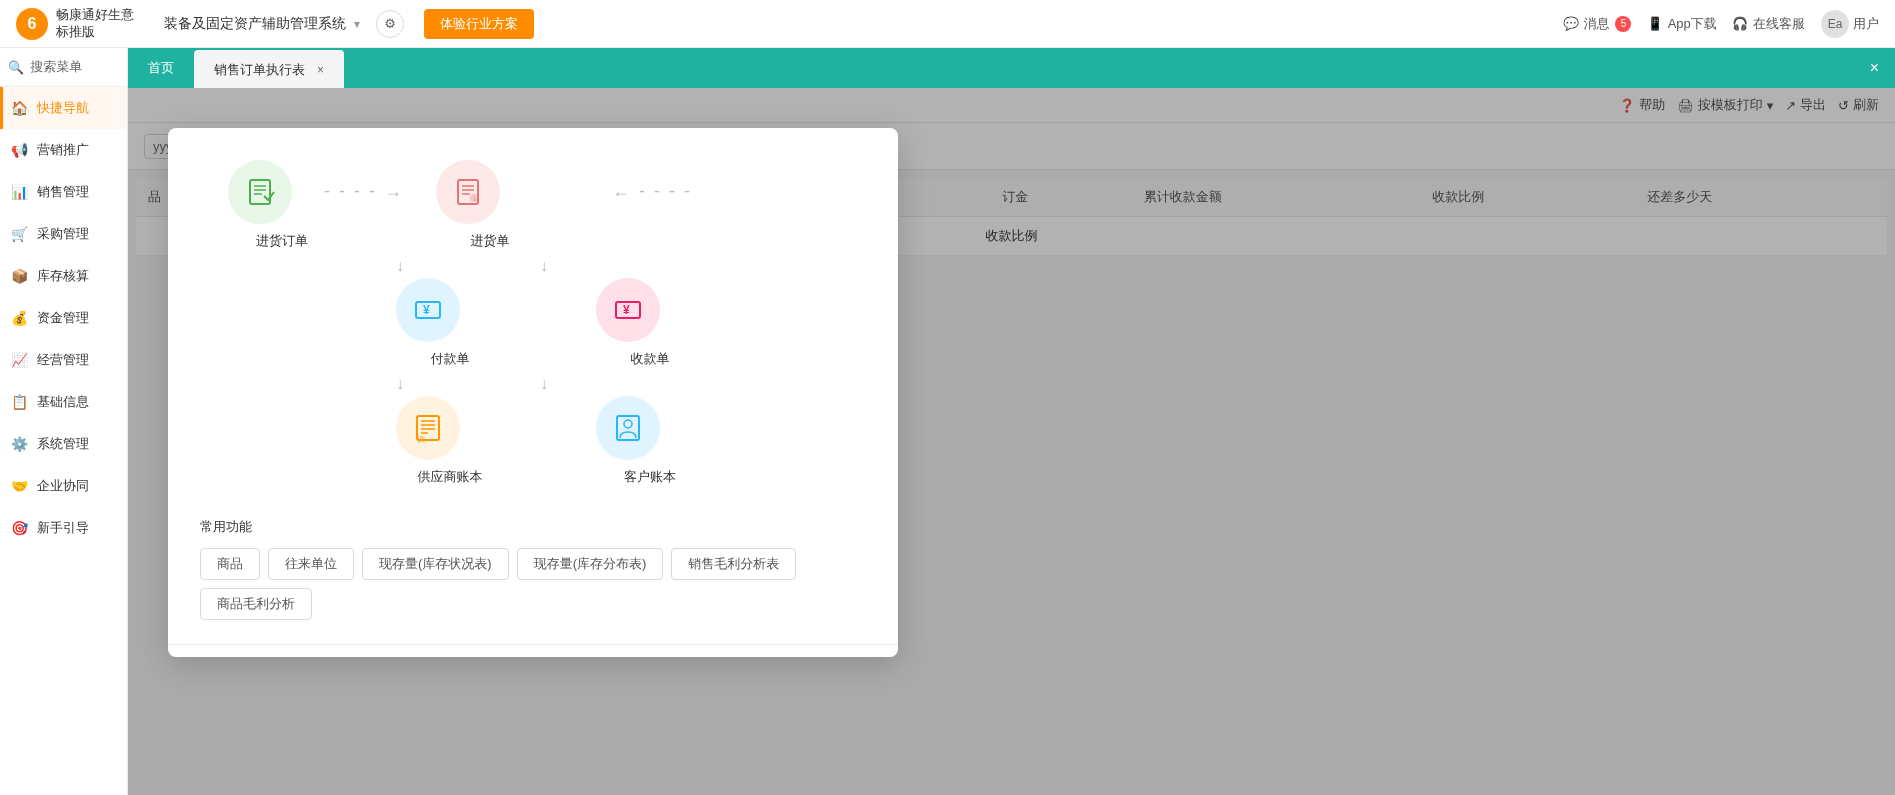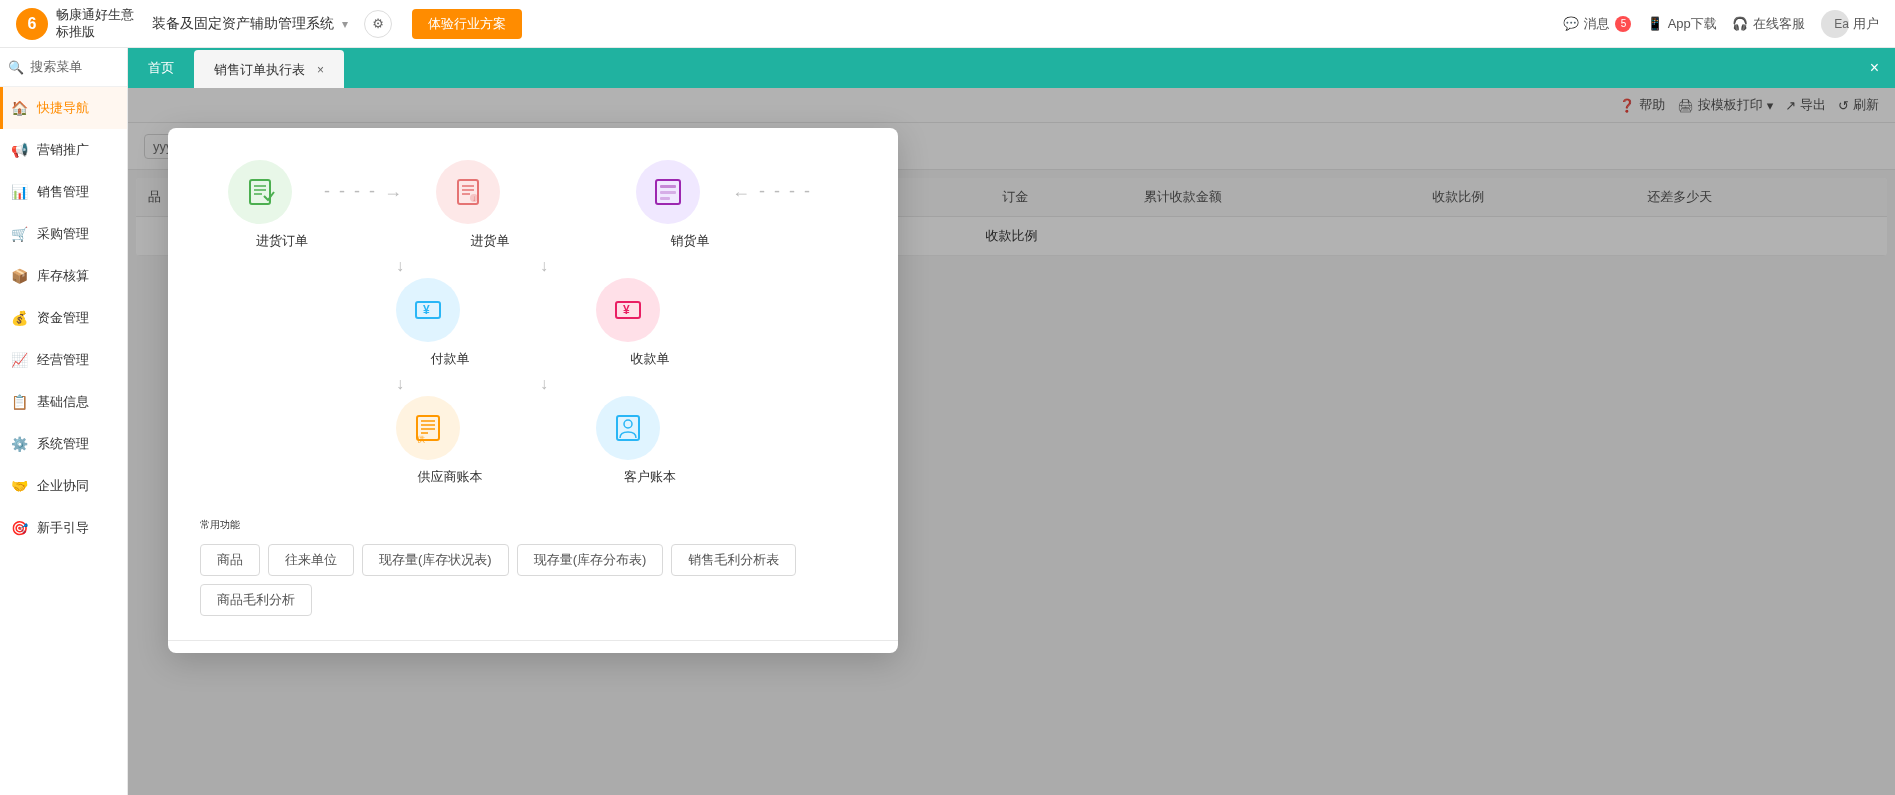--- a/index.html
+++ b/index.html
@@ -11,29 +11,29 @@
     .main-area { display: flex; flex: 1; overflow: hidden; }
     .sidebar { width: 128px; background: #fff; border-right: 1px solid #e8e8e8; flex-shrink: 0; display: flex; flex-direction: column; }
     .content-area { flex: 1; display: flex; flex-direction: column; overflow: hidden; }
     .tab-bar { height: 40px; background: #20b2a0; display: flex; align-items: center; flex-shrink: 0; }
     .page-content { flex: 1; background: #f5f5f5; overflow: hidden; position: relative; }
 
     
     .logo-area { display: flex; align-items: center; gap: 8px; width: 128px; flex-shrink: 0; }
     .logo-icon { width: 32px; height: 32px; background: #ff8c00; border-radius: 50%; display: flex; align-items: center; justify-content: center; color: white; font-size: 16px; font-weight: bold; }
     .logo-text { font-size: 13px; color: #333; line-height: 1.3; }
-    .system-title { display: flex; align-items: center; gap: 8px; margin-left: 8px; }
+    .system-title { display: flex; align-items: center; gap: 8px; margin-left: 20px; }
     .system-name { font-size: 14px; color: #333; font-weight: 500; }
     .dropdown-arrow { color: #999; font-size: 12px; }
     .settings-icon { width: 28px; height: 28px; border-radius: 50%; border: 1px solid #ddd; display: flex; align-items: center; justify-content: center; cursor: pointer; color: #666; margin-left: 8px; }
     .trial-btn { margin-left: 12px; background: #ff8c00; color: white; border: none; border-radius: 4px; padding: 6px 16px; font-size: 13px; cursor: pointer; }
     .top-right { margin-left: auto; display: flex; align-items: center; gap: 16px; }
     .top-right-item { display: flex; align-items: center; gap: 4px; color: #555; font-size: 13px; cursor: pointer; }
     .badge { background: #ff4d4f; color: white; border-radius: 50%; width: 16px; height: 16px; font-size: 10px; display: flex; align-items: center; justify-content: center; margin-left: 2px; }
-    .user-avatar { width: 28px; height: 28px; border-radius: 50%; background: #e0e0e0; display: flex; align-items: center; justify-content: flex-end; font-size: 12px; color: #666; }
+    .user-avatar { width: 28px; height: 28px; border-radius: 50%; background: #e0e0e0; display: flex; align-items: center; justify-content: center; font-size: 12px; color: #666; }
 
     
     .sidebar-search { padding: 10px 8px; border-bottom: 1px solid #f0f0f0; }
     .sidebar-search-inner { display: flex; align-items: center; gap: 6px; color: #666; font-size: 13px; cursor: pointer; }
     .sidebar-item { display: flex; align-items: center; gap: 8px; padding: 12px 8px; cursor: pointer; color: #333; font-size: 13px; border-left: 3px solid transparent; }
     .sidebar-item.active { background: #fff7f0; border-left-color: #ff8c00; color: #ff8c00; }
     .sidebar-item-icon { width: 18px; height: 18px; display: flex; align-items: center; justify-content: center; font-size: 14px; }
 
     
     .tab-item { height: 40px; padding: 0 20px; display: flex; align-items: center; gap: 8px; cursor: pointer; font-size: 13px; }
@@ -79,21 +79,21 @@
     
     .circle-green { background: #e8f7e8; }
     .circle-red { background: #fde8e8; }
     .circle-purple { background: #f0e8ff; }
     .circle-orange { background: #fff3e0; }
     .circle-blue { background: #e0f4ff; }
     .circle-pink { background: #ffe0e8; }
 
     
     .common-functions { margin-top: 8px; }
-    .common-title { font-size: 10px; color: #333; font-weight: 500; margin-bottom: 12px; }
+    .common-title { font-size: 13px; color: #333; font-weight: 500; margin-bottom: 12px; }
     .func-buttons { display: flex; flex-wrap: wrap; gap: 8px; }
     .func-btn { border: 1px solid #d9d9d9; background: white; border-radius: 4px; padding: 6px 16px; font-size: 13px; color: #555; cursor: pointer; }
 
     
     .scroll-area { border-top: 1px solid #e8e8e8; padding: 6px 8px; display: flex; align-items: center; gap: 4px; }
 
     
     .more-conditions { color: #1890ff; font-size: 13px; cursor: pointer; padding: 4px 8px; }
   </style>
 </head>
@@ -293,31 +293,20 @@
                         <line x1="10" y1="10" x2="22" y2="10" stroke="#e57373" stroke-width="1.5"></line>
                         <line x1="10" y1="14" x2="22" y2="14" stroke="#e57373" stroke-width="1.5"></line>
                         <line x1="10" y1="18" x2="18" y2="18" stroke="#e57373" stroke-width="1.5"></line>
                         <circle cx="22" cy="22" r="4" fill="#e57373" opacity="0.3"></circle>
                         <text x="20" y="25" font-size="8" fill="#e57373">↓</text>
                       </svg>
                     </div>
                     <span class="flow-label">进货单</span>
                   </div>
                   <div style="width:80px; display:flex; align-items:flex-end; padding-bottom:28px;"></div>
-                  <div class="flow-node">
-                    <div class="flow-circle circle-purple" style="display:flex;align-items:center;justify-content:center;">
-                      <svg width="32" height="32" viewBox="0 0 32 32">
-                        <rect x="4" y="4" width="24" height="24" rx="2" fill="none" stroke="#9c27b0" stroke-width="2"></rect>
-                        <rect x="8" y="9" width="16" height="3" rx="1" fill="#9c27b0" opacity="0.5"></rect>
-                        <rect x="8" y="15" width="16" height="3" rx="1" fill="#9c27b0" opacity="0.3"></rect>
-                        <rect x="8" y="21" width="10" height="3" rx="1" fill="#9c27b0" opacity="0.3"></rect>
-                      </svg>
-                    </div>
-                    <span class="flow-label">销货单</span>
-                  </div>
                   <div class="flow-arrow-h-dashed" style="flex-direction:row-reverse;">← - - - -</div>
                 </div>
 
                 <div style="display:flex; margin-bottom:4px;">
                   <div style="width:120px;"></div>
                   <div style="width:48px;"></div>
                   <div class="flow-arrow-v" style="width:64px; margin:0;">↓</div>
                   <div style="width:80px;"></div>
                   <div class="flow-arrow-v" style="width:64px; margin:0;">↓</div>
                 </div>

